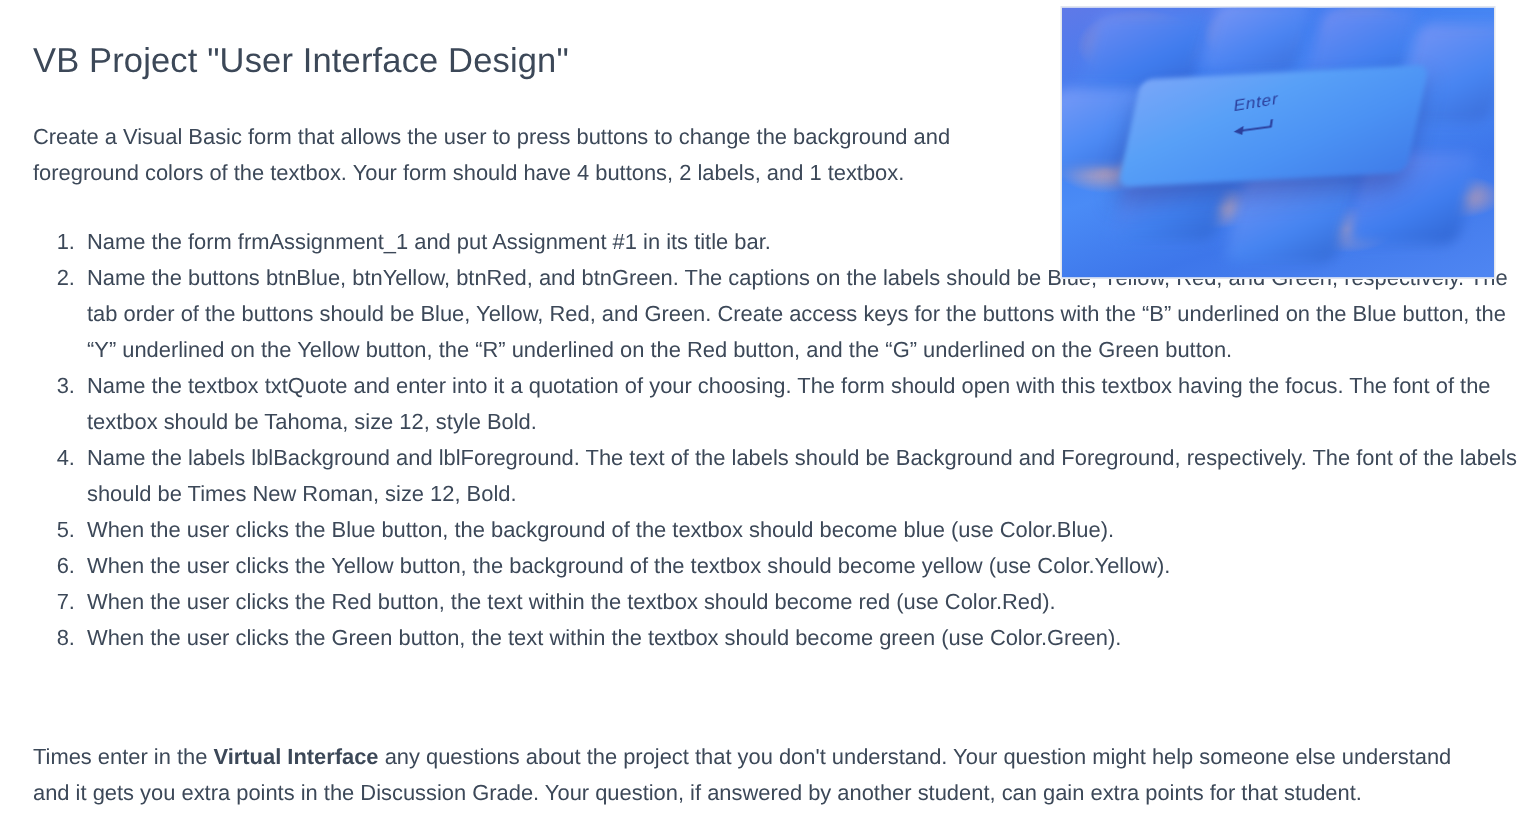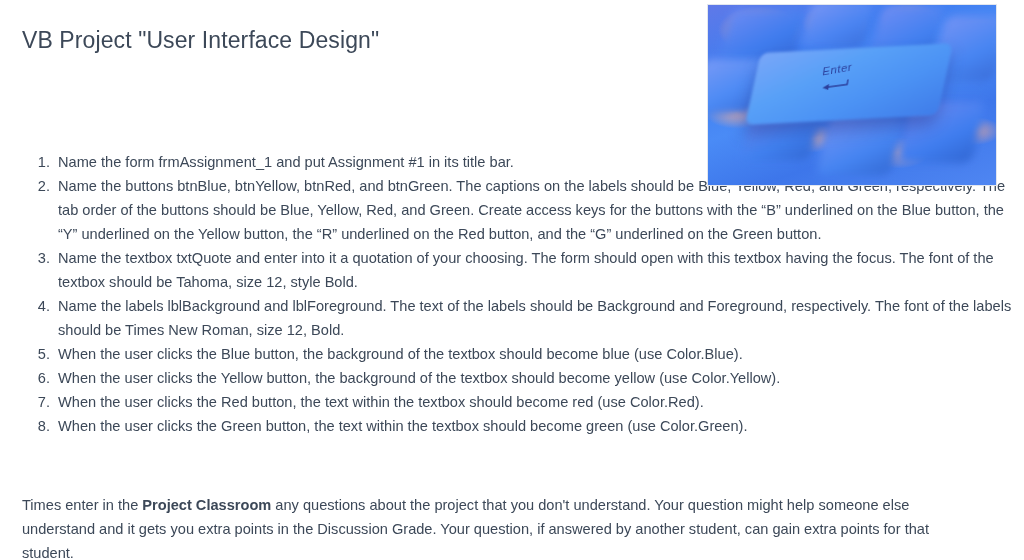--- a/index.html
+++ b/index.html
@@ -165,33 +165,34 @@
   }
   .enter-arrow svg { display: block; }
 </style>
 </head>
 <body>
 
 <div class="page">
 
   <h1 class="title">VB Project "User Interface Design"</h1>
 
+  <p class="intro">Create a Visual Basic form that allows the user to press buttons to change the background and foreground colors of the textbox. Your form should have 4 buttons, 2 labels, and 1 textbox.</p>
 
   <ol class="olist">
     <li>Name the form frmAssignment_1 and put Assignment #1 in its title bar.</li>
     <li>Name the buttons btnBlue, btnYellow, btnRed, and btnGreen. The captions on the labels should be Blue, Yellow, Red, and Green, respectively. The tab order of the buttons should be Blue, Yellow, Red, and Green. Create access keys for the buttons with the “B” underlined on the Blue button, the “Y” underlined on the Yellow button, the “R” underlined on the Red button, and the “G” underlined on the Green button.</li>
     <li>Name the textbox txtQuote and enter into it a quotation of your choosing. The form should open with this textbox having the focus. The font of the textbox should be Tahoma, size 12, style Bold.</li>
     <li>Name the labels lblBackground and lblForeground. The text of the labels should be Background and Foreground, respectively. The font of the labels should be Times New Roman, size 12, Bold.</li>
     <li>When the user clicks the Blue button, the background of the textbox should become blue (use Color.Blue).</li>
     <li>When the user clicks the Yellow button, the background of the textbox should become yellow (use Color.Yellow).</li>
     <li>When the user clicks the Red button, the text within the textbox should become red (use Color.Red).</li>
     <li>When the user clicks the Green button, the text within the textbox should become green (use Color.Green).</li>
   </ol>
 
-  <p class="closing"><span>Times enter in the </span><b>Project Classroom</b><span> any questions about the project that you don't understand. Your question might help someone else understand and it gets you extra points in the Discussion Grade. Your question, if answered by another student, can gain extra points for that student.</span></p>
+  <p class="closing"><span>Times enter in the </span><b>Virtual Interface</b><span> any questions about the project that you don't understand. Your question might help someone else understand and it gets you extra points in the Discussion Grade. Your question, if answered by another student, can gain extra points for that student.</span></p>
 
   <div class="photo-frame">
     <div class="photo">
       <div class="key k-a"></div>
       <div class="key k-b"></div>
       <div class="key k-c"></div>
       <div class="key k-d"></div>
       <div class="key k-e"></div>
       <div class="key k-i"></div>
       <div class="key k-f"></div>

